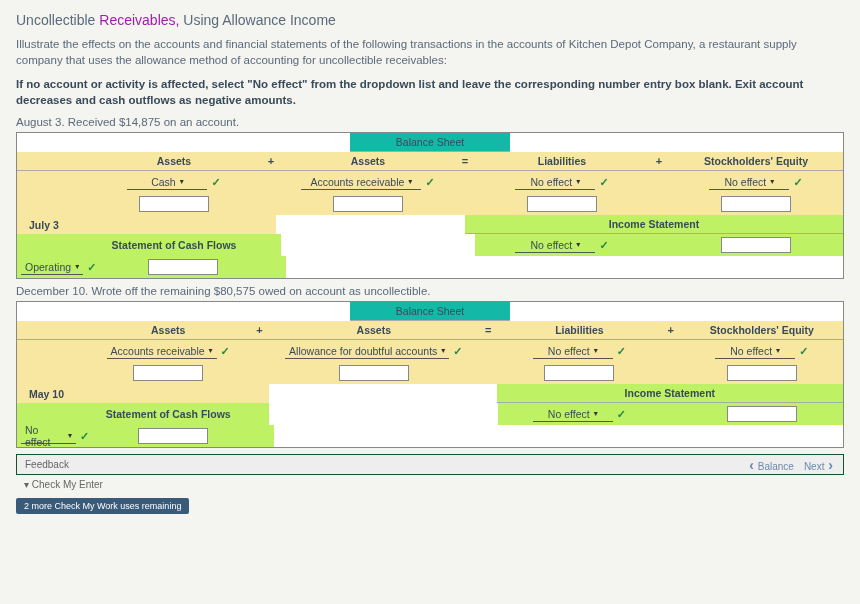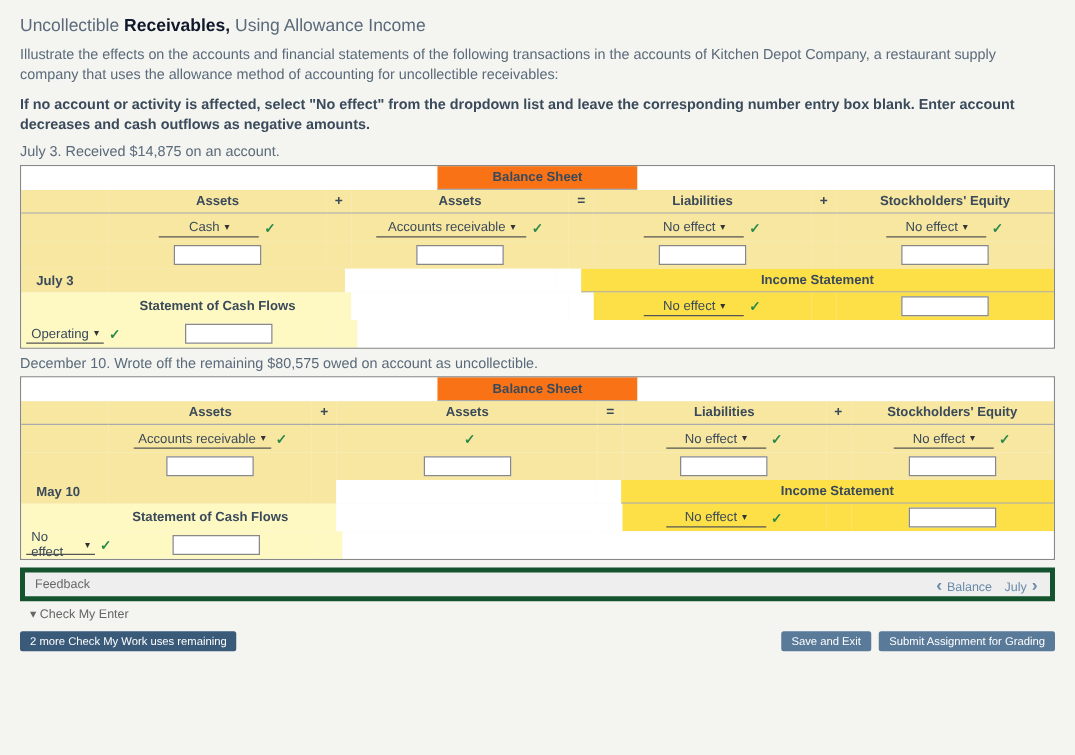--- a/index.html
+++ b/index.html
@@ -8,52 +8,52 @@
     padding: 12px 16px;
     font-family: Arial, Helvetica, sans-serif;
     font-size: 12px;
     color: #3a4a5a;
     background: #f4f4f0;
     width: 860px;
     height: 604px;
     overflow: hidden;
   }
   .title { font-size: 14px; margin-bottom: 8px; color: #5a6a7a; }
-  .title b { font-weight: bold; color: #0f172a; }
+  .title b { font-weight: normal; color: #a21caf; }
   .intro { font-size: 11.5px; color: #5a6a7a; margin-bottom: 8px; line-height: 1.4; }
   .instr { font-size: 11.5px; color: #3a4a5a; margin-bottom: 8px; line-height: 1.4; }
   .instr b { font-weight: bold; }
   .txn { font-size: 11.5px; color: #5a6a7a; margin-bottom: 4px; }
 
   .sheet { border: 1px solid #888; margin-bottom: 6px; font-size: 10.5px; }
   .row { display: flex; align-items: stretch; }
   .cell { display: flex; align-items: center; justify-content: center; padding: 3px 4px; position: relative; }
-  .hdr { background: #f97316; border-bottom: 1px solid #aaa; font-weight: bold; }
+  .hdr { background: #14b8a6; border-bottom: 1px solid #aaa; font-weight: normal; }
   .colhdr { background: #f8e7a0; font-weight: bold; border-bottom: 1px solid #aaa; }
   .datelabel { background: #f8e7a0; font-weight: bold; padding-left: 12px; }
-  .green { background: #fef9c3; }
-  .blue  { background: #fde047; }
+  .green { background: #bef264; }
+  .blue  { background: #bef264; }
   .yellow{ background: #f8e7a0; }
   .plain { background: #fff; }
 
   .dd {
     display: inline-flex; align-items: center; justify-content: center;
     border-bottom: 1px solid #555; min-width: 80px; padding: 0 4px;
     position: relative; height: 16px;
   }
   .dd::after { content: "▾"; font-size: 8px; margin-left: 4px; color: #333; }
   .inputbox {
     display: inline-block; width: 70px; height: 16px;
     background: #fff; border: 1px solid #888;
   }
   .check { color: #2a8a4a; font-weight: bold; margin-left: 4px; font-size: 11px; }
   .op { font-size: 11px; padding: 0 4px; }
 
   .feedback-bar {
-    border: 4px solid #14532d; background: #eee;
+    border: 1px solid #14532d; background: #eee;
     padding: 4px 8px; font-size: 10px; color: #666;
     margin-top: 4px; position: relative;
   }
   .checkw { font-size: 10px; color: #666; padding: 4px 8px; }
   .checkw::before { content: "▾ "; }
 
   .footer {
     display: flex; align-items: center; justify-content: space-between;
     margin-top: 4px; font-size: 10px;
   }
@@ -74,23 +74,23 @@
   .nav .next::after { content: " ›"; font-size: 14px; font-weight: bold; }
 </style>
 </head>
 <body>
 
 <div class="title">
   <span>Uncollectible </span><b>Receivables, </b><span>Using Allowance Income</span>
 </div>
 
 <div class="intro">Illustrate the effects on the accounts and financial statements of the following transactions in the accounts of Kitchen Depot Company, a restaurant supply company that uses the allowance method of accounting for uncollectible receivables:</div>
-<div class="instr"><b>If no account or activity is affected, select "No effect" from the dropdown list and leave the corresponding number entry box blank. Enter account decreases and cash outflows as negative amounts.</b></div>
-
-<div class="txn">July 3. Received $14,875 on an account.</div>
+<div class="instr"><b>If no account or activity is affected, select "No effect" from the dropdown list and leave the corresponding number entry box blank. Exit account decreases and cash outflows as negative amounts.</b></div>
+
+<div class="txn">August 3. Received $14,875 on an account.</div>
 
 <div class="sheet">
 
   <div class="row">
     <div class="cell plain" style="flex:1"></div>
     <div class="cell hdr" style="flex:0 0 160px; justify-content:center">Balance Sheet</div>
     <div class="cell plain" style="flex:1"></div>
   </div>
 
   <div class="row">
@@ -205,20 +205,21 @@
     <div class="cell colhdr" style="flex:1">Stockholders' Equity</div>
   </div>
   <div class="row">
     <div class="cell yellow" style="flex:0 0 70px"></div>
     <div class="cell yellow" style="flex:1">
       <span class="dd" style="min-width:110px">Accounts receivable</span>
       <span class="check">✓</span>
     </div>
     <div class="cell yellow" style="flex:0 0 20px"></div>
     <div class="cell yellow" style="flex:1.3">
+      <span class="dd" style="min-width:160px">Allowance for doubtful accounts</span>
       <span class="check">✓</span>
     </div>
     <div class="cell yellow" style="flex:0 0 20px"></div>
     <div class="cell yellow" style="flex:1">
       <span class="dd">No effect</span>
       <span class="check">✓</span>
     </div>
     <div class="cell yellow" style="flex:0 0 20px"></div>
     <div class="cell yellow" style="flex:1">
       <span class="dd">No effect</span>
@@ -278,24 +279,20 @@
     <div class="cell plain" style="flex:1.3"></div>
     <div class="cell plain" style="flex:0 0 20px"></div>
     <div class="cell plain" style="flex:2.2"></div>
   </div>
 </div>
 
 <div class="feedback-bar">
   <span>Feedback</span>
   <div class="nav">
     <span class="prev">Balance</span>
-    <span class="next">July</span>
+    <span class="next">Next</span>
   </div>
 </div>
 <div class="checkw">Check My Enter</div>
 
 <div class="footer">
   <span class="pill">2 more Check My Work uses remaining</span>
-  <span>
-    <span class="btn">Save and Exit</span>
-    <span class="btn">Submit Assignment for Grading</span>
-  </span>
 </div>
 
 </body></html>

